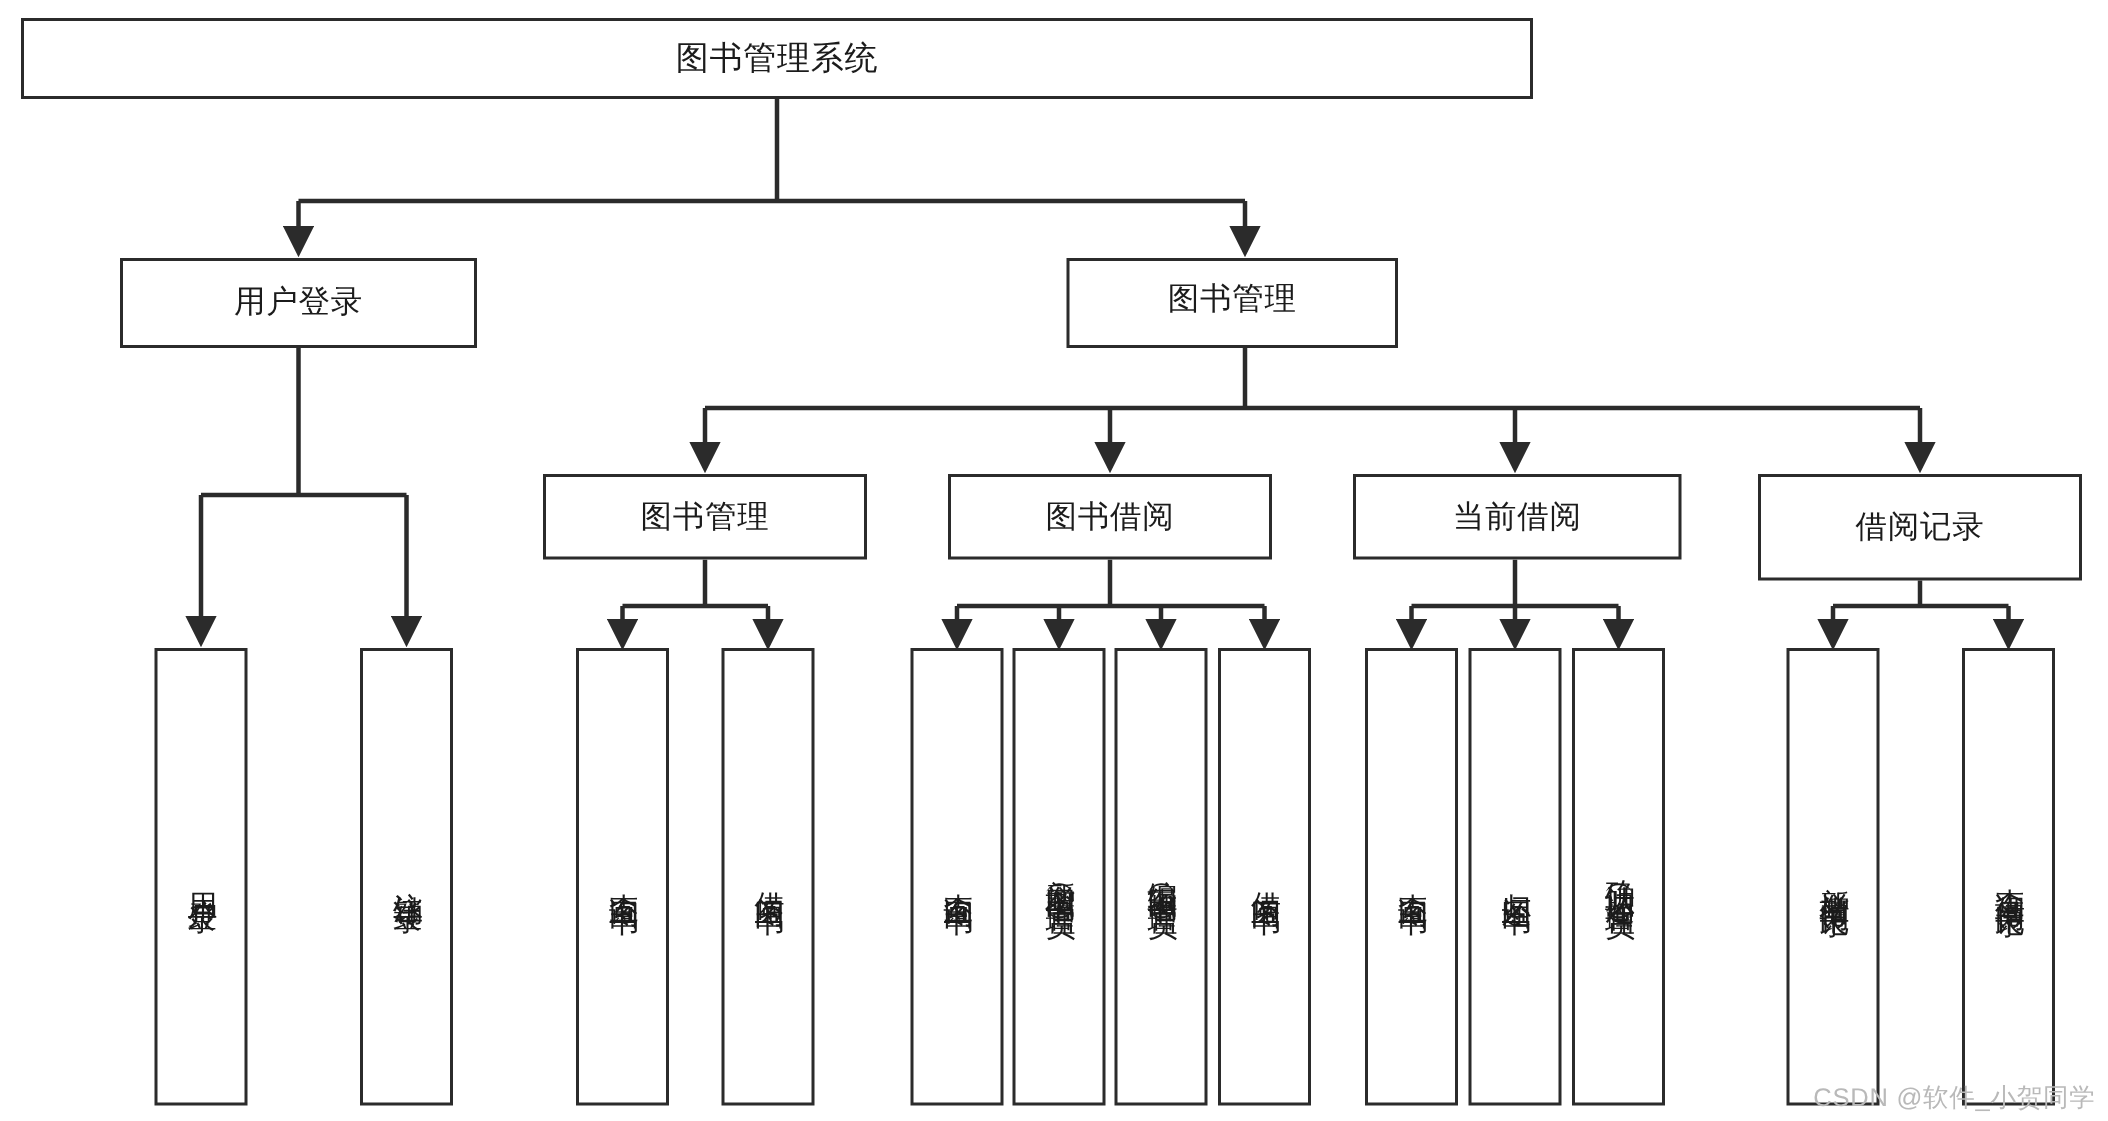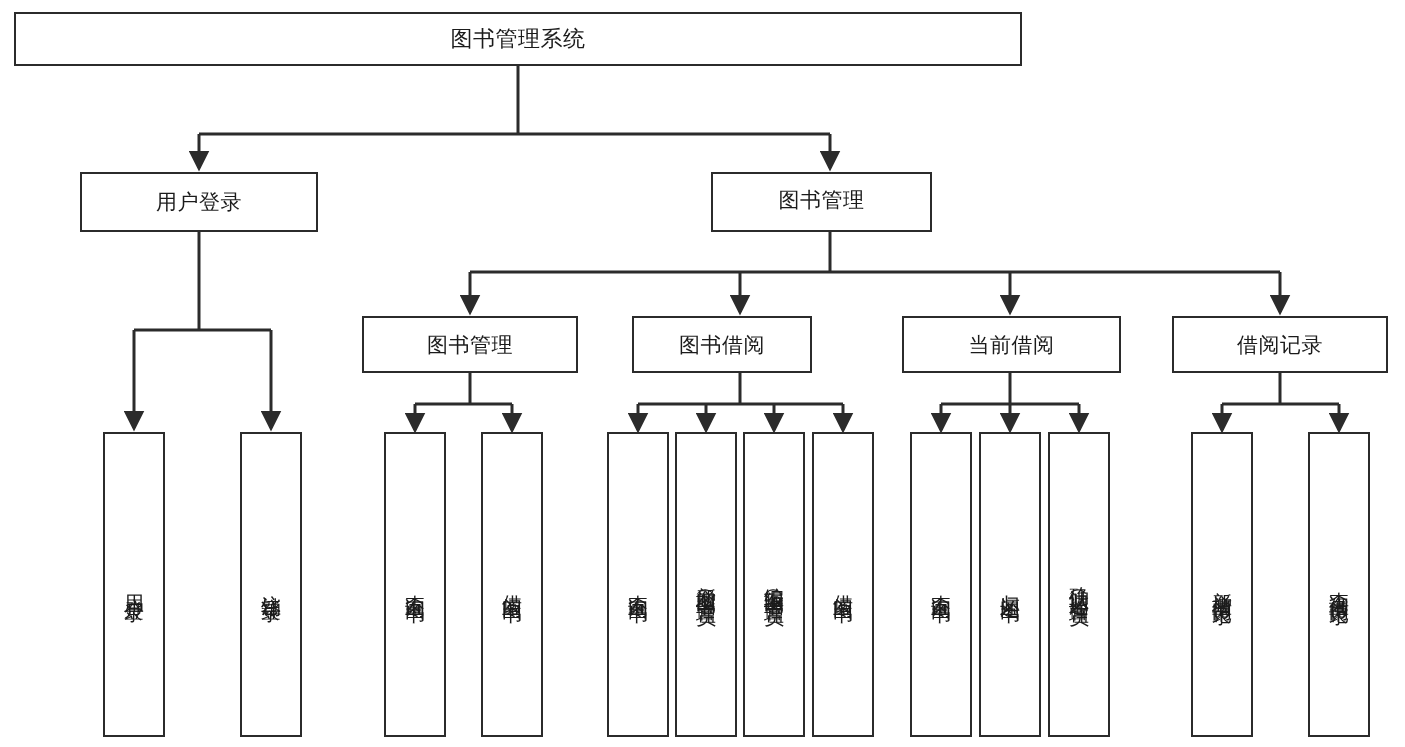--- a/index.html
+++ b/index.html
@@ -127,27 +127,27 @@
   <div class="node horiz" style="left:80px;top:172px;width:238px;height:60px;">
     <span class="label">用户登录</span>
   </div>
   <div class="node horiz" style="left:711px;top:172px;width:221px;height:60px;font-family:Liberation Mono, monospace;">
     <span class="label">图书管理</span>
   </div>
 
   <div class="node horiz" style="left:362px;top:316px;width:216px;height:57px;">
     <span class="label">图书管理</span>
   </div>
-  <div class="node horiz" style="left:632px;top:316px;width:180px;height:57px;">
+  <div class="node horiz" style="left:632px;top:316px;width:216px;height:57px;">
     <span class="label">图书借阅</span>
   </div>
   <div class="node horiz" style="left:902px;top:316px;width:219px;height:57px;">
     <span class="label">当前借阅</span>
   </div>
-  <div class="node horiz" style="left:1172px;top:316px;width:216px;height:57px;">
+  <div class="node horiz" style="left:1172px;top:316px;width:216px;height:71px;">
     <span class="label">借阅记录</span>
   </div>
 
   <div class="node vert" style="left:103px;top:432px;width:62px;height:305px;">
     <span class="label">用户登录</span>
   </div>
   <div class="node vert" style="left:240px;top:432px;width:62px;height:305px;">
     <span class="label">注销登录</span>
   </div>
 
@@ -181,13 +181,14 @@
     <span class="label">确认归还（管理员）</span>
   </div>
 
   <div class="node vert" style="left:1191px;top:432px;width:62px;height:305px;">
     <span class="label">新增借阅记录</span>
   </div>
   <div class="node vert" style="left:1308px;top:432px;width:62px;height:305px;">
     <span class="label">查询借阅记录</span>
   </div>
 
+  <div class="watermark">CSDN @软件_小贺同学</div>
 </div>
 
 </body></html>

